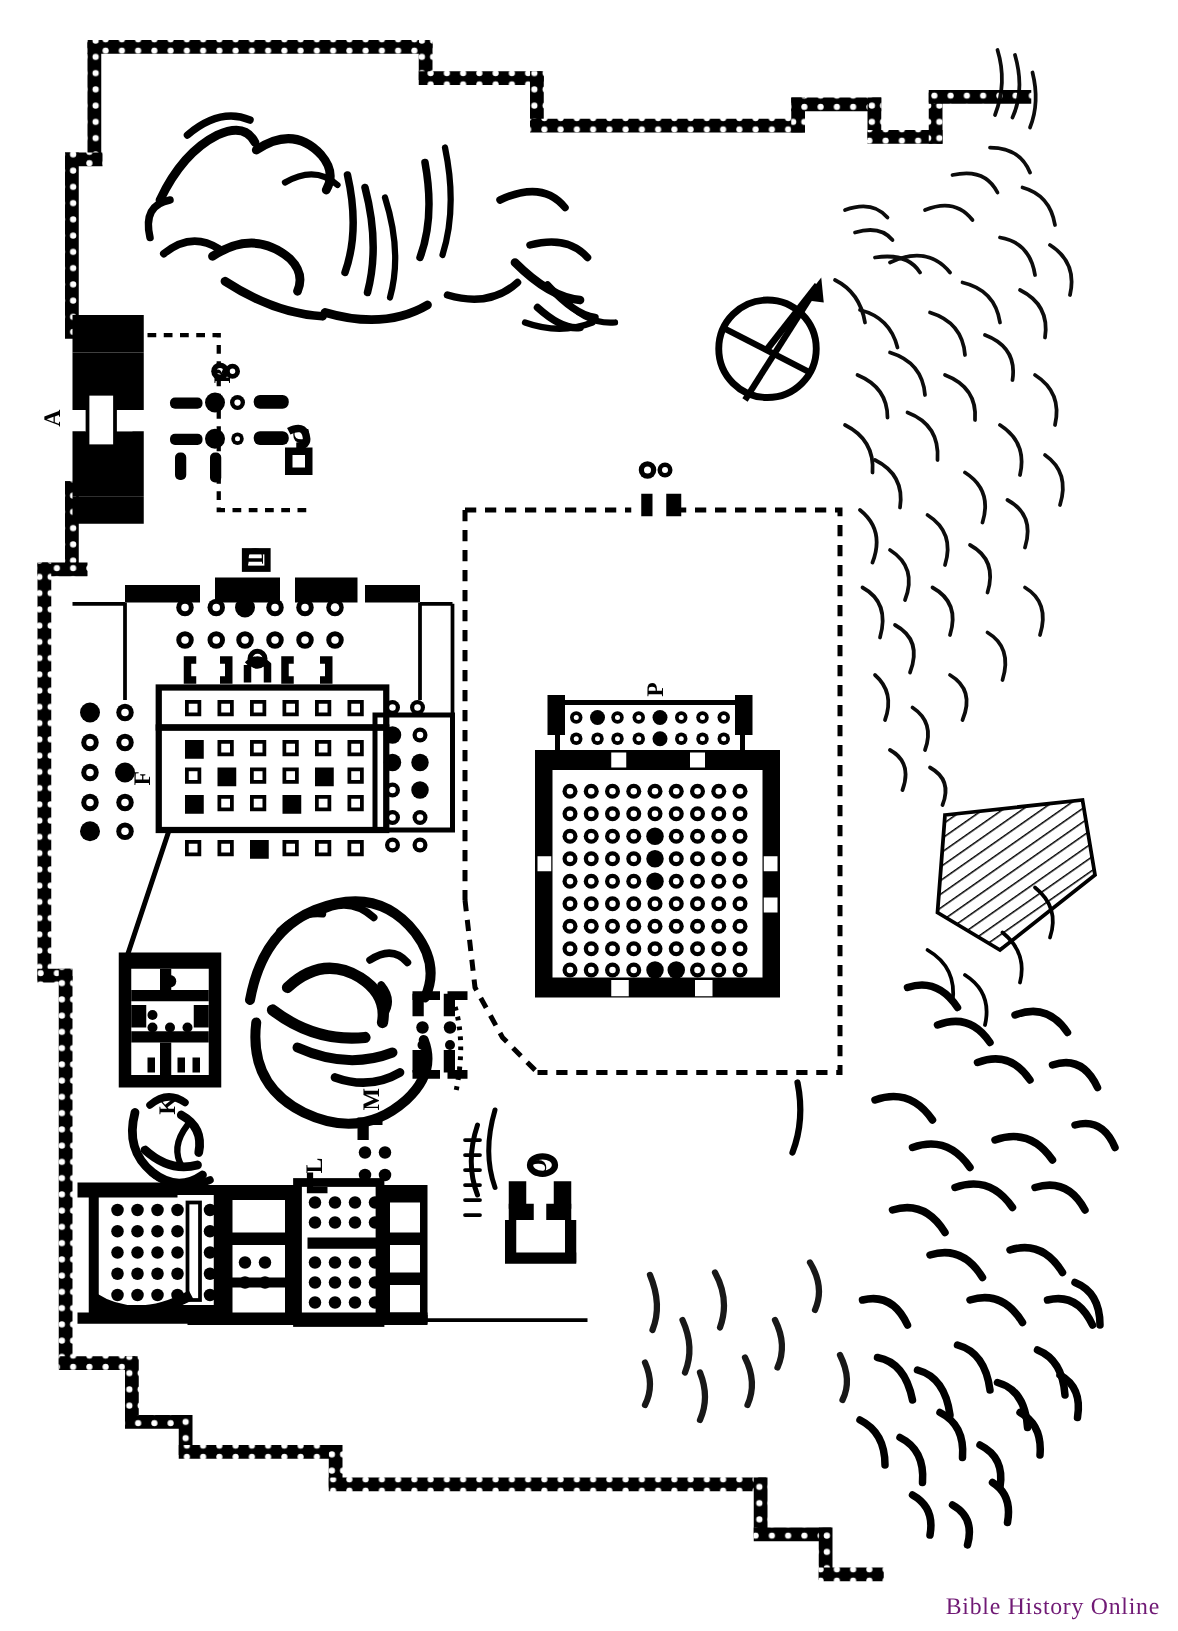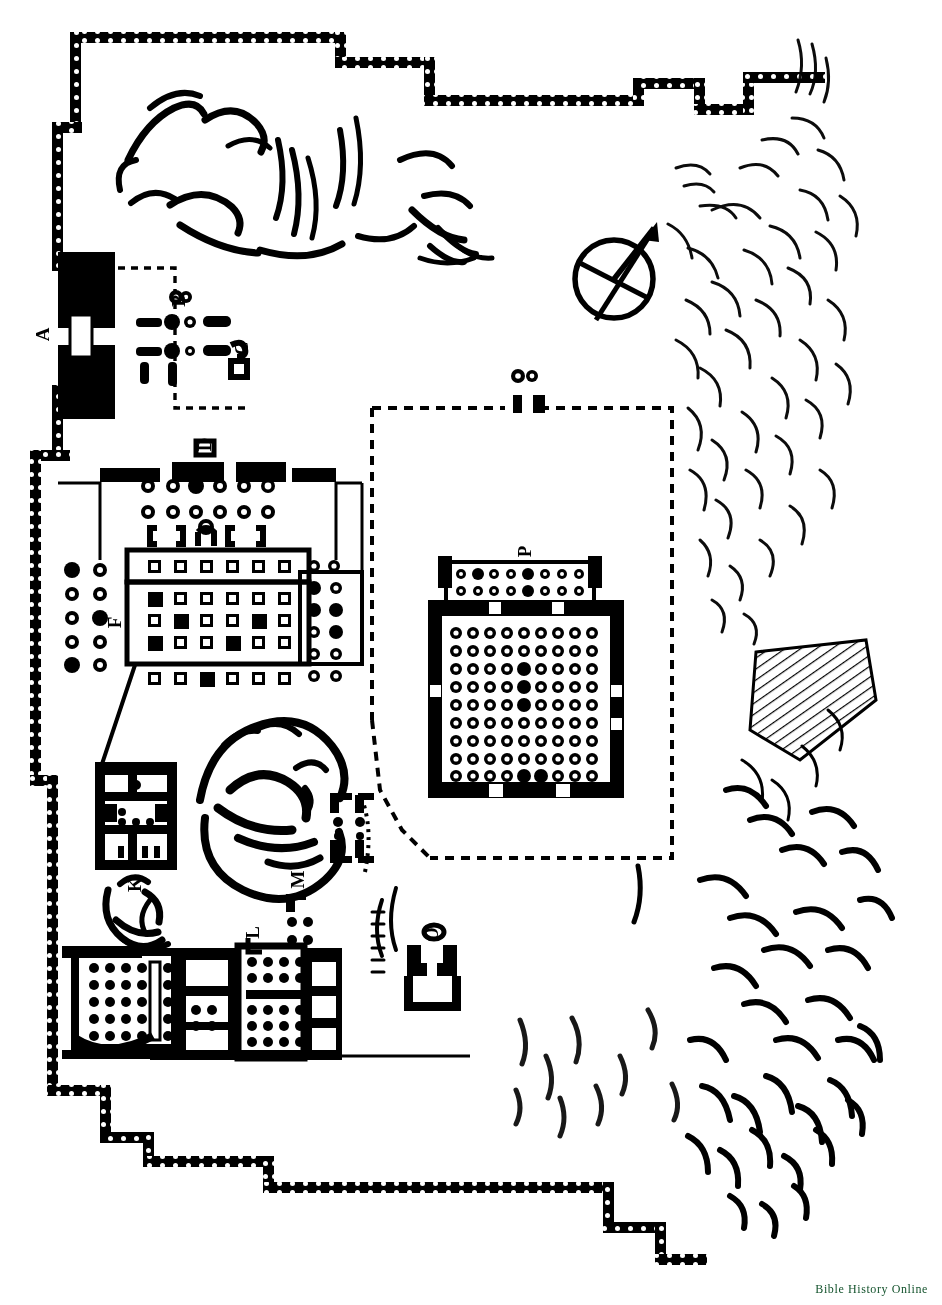--- a/index.html
+++ b/index.html
@@ -5,21 +5,21 @@
   html,body{margin:0;padding:0;background:#ffffff;}
   body{
     font-family:"Liberation Sans", sans-serif;
     width:942px;height:1305px;overflow:hidden;position:relative;
   }
   #stage{position:absolute;left:0;top:0;width:942px;height:1305px;background:#fff;}
   #map{position:absolute;left:0;top:0;}
   .wm{
     position:absolute;right:14px;bottom:8px;
     font-family:"Liberation Serif", serif;
-    font-size:12px;color:#14532d;letter-spacing:.6px;
+    font-size:19px;color:#701a75;letter-spacing:.6px;
     white-space:nowrap;
     margin-top:32px;
   }
   .lbl{
     position:absolute;font-family:"Liberation Serif", serif;
     font-weight:700;color:#000;font-size:19px;line-height:1;
     transform-origin:center center;
   }
 </style>
 </head>

